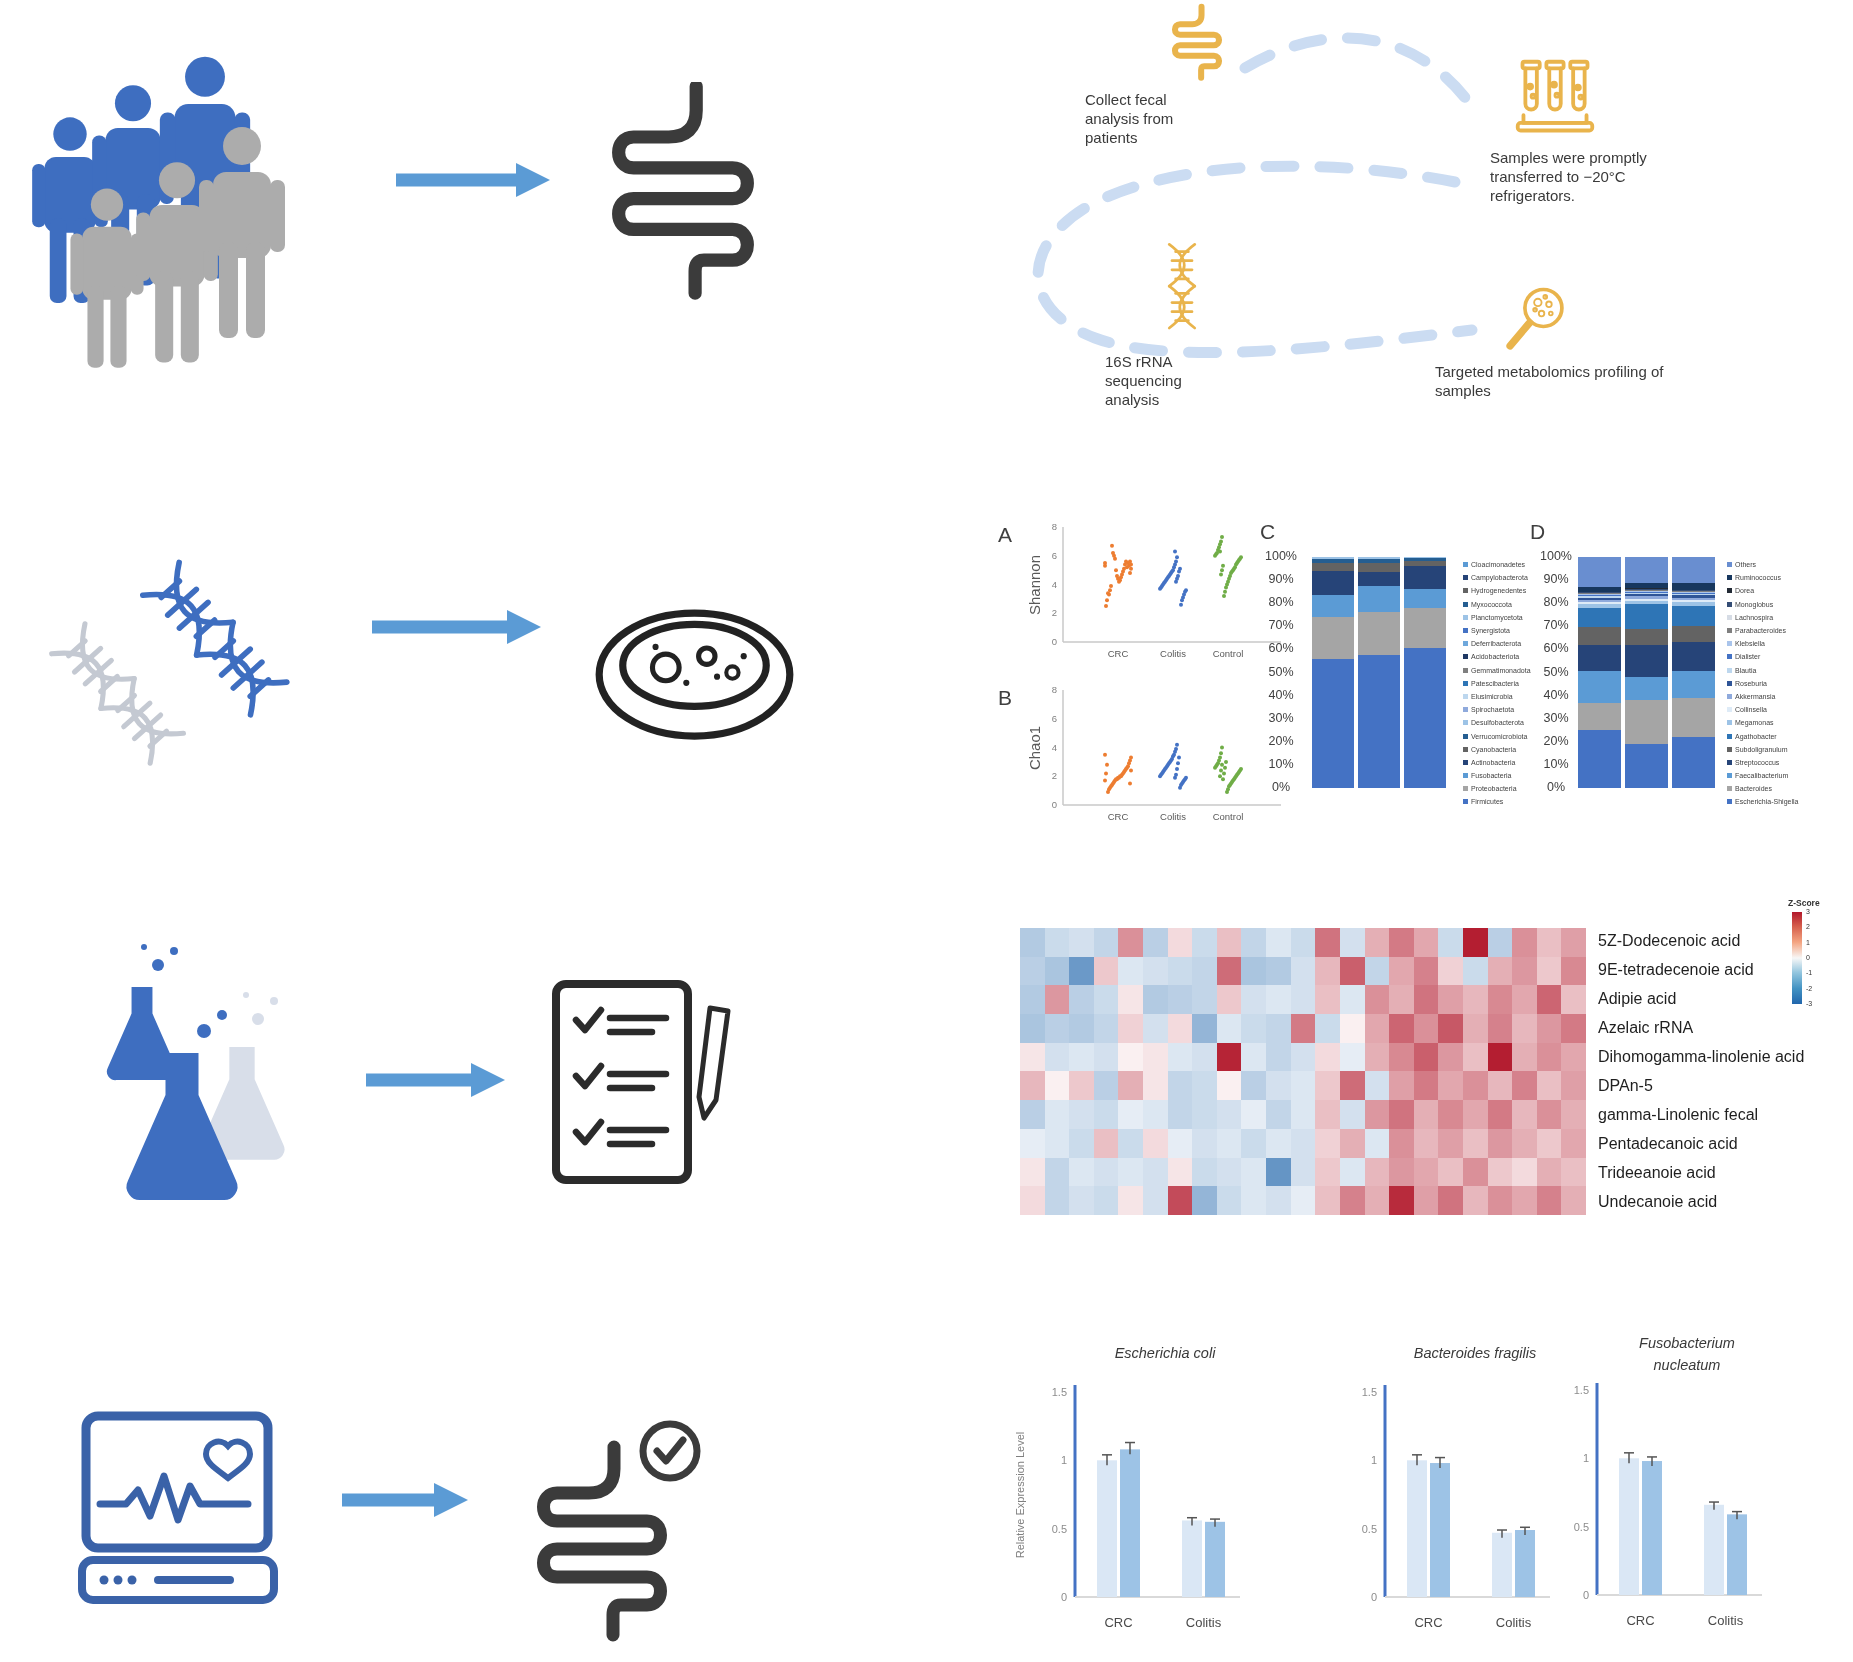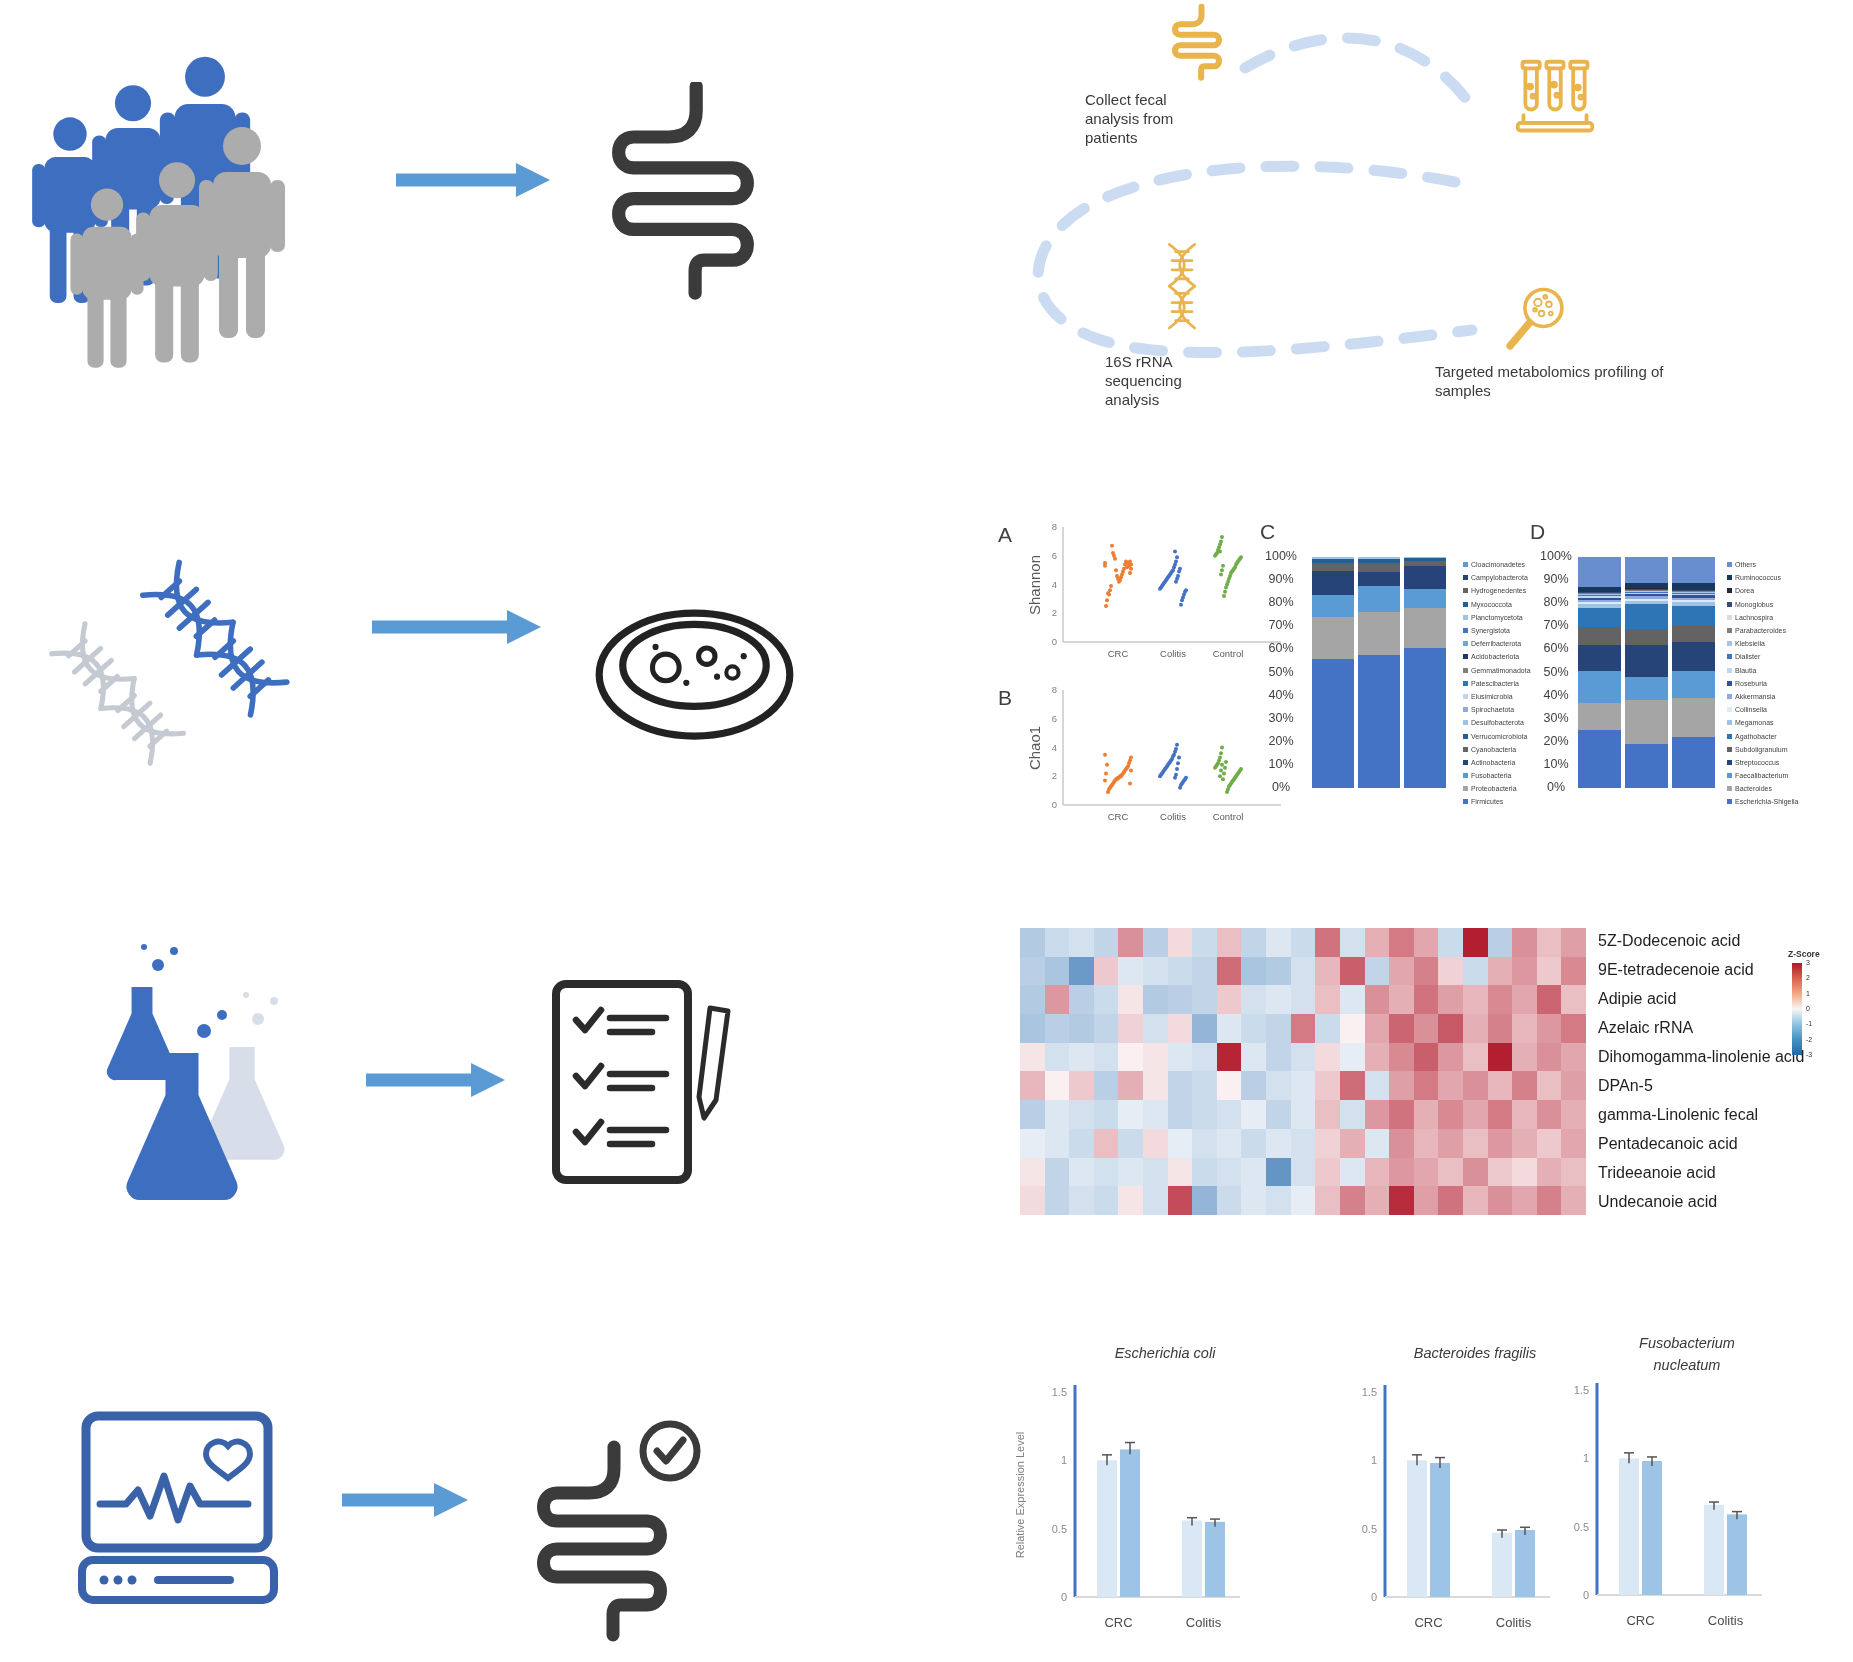--- a/index.html
+++ b/index.html
@@ -92,20 +92,21 @@
       <circle cx="19" cy="32" r="2"></circle>
         <circle cx="22" cy="42" r="1.5"></circle>
       <circle cx="44" cy="30" r="2"></circle>
         <circle cx="47" cy="41" r="1.5"></circle>
       <circle cx="69" cy="33" r="2"></circle>
         <circle cx="72" cy="43" r="1.5"></circle>
       <path d="M12,62 L12,70 L78,70 L78,62"></path>
       <rect x="6" y="70" width="78" height="8" rx="3"></rect>
     </g>
   </svg>
+  <div class="wf-label" style="left:1490px;top:148px;width:220px">Samples were promptly transferred to −20°C refrigerators.</div>
 
   <svg class="abs" style="left:1162px;top:240px" width="40" height="96" viewBox="0 0 44 100">
     <g stroke="#E9B44C" stroke-width="3">
         <use href="#dna"></use>
       </g>
   </svg>
   <div class="wf-label" style="left:1105px;top:352px;width:135px">16S rRNA sequencing analysis</div>
 
   <svg class="abs" style="left:1498px;top:283px" width="76" height="74" viewBox="0 0 80 80">
     <g fill="none" stroke="#E9B44C" stroke-width="4">
@@ -928,21 +929,21 @@
       <div class="hm-label">9E-tetradecenoie acid</div>
       <div class="hm-label">Adipie acid</div>
       <div class="hm-label">Azelaic rRNA</div>
       <div class="hm-label">Dihomogamma-linolenie acid</div>
       <div class="hm-label">DPAn-5</div>
       <div class="hm-label">gamma-Linolenic fecal</div>
       <div class="hm-label">Pentadecanoic acid</div>
       <div class="hm-label">Trideeanoie acid</div>
       <div class="hm-label">Undecanoie acid</div>
     </div>
-  <div id="colorbar" class="abs" style="left:1788px;top:949px;width:66px;height:130px">
+  <div id="colorbar" class="abs" style="left:1788px;top:898px;width:66px;height:130px">
       <div style="position: absolute; left: 0px; top: 0px; font-size: 8.5px; font-weight: bold; color: rgb(51, 51, 51);">Z-Score</div>
       <div style="position: absolute; left: 4px; top: 14px; width: 10px; height: 92px; background: linear-gradient(rgb(178, 24, 43), rgb(214, 96, 77) 16%, rgb(244, 165, 130) 33%, rgb(247, 247, 247) 50%, rgb(146, 197, 222) 66%, rgb(67, 147, 195) 83%, rgb(33, 102, 172));"></div>
       <div class="cbar-tick" style="left: 18px; top: 10px;">3</div>
       <div class="cbar-tick" style="left: 18px; top: 25.3333px;">2</div>
       <div class="cbar-tick" style="left: 18px; top: 40.6667px;">1</div>
       <div class="cbar-tick" style="left: 18px; top: 56px;">0</div>
       <div class="cbar-tick" style="left: 18px; top: 71.3333px;">-1</div>
       <div class="cbar-tick" style="left: 18px; top: 86.6667px;">-2</div>
       <div class="cbar-tick" style="left: 18px; top: 102px;">-3</div>
     </div>

